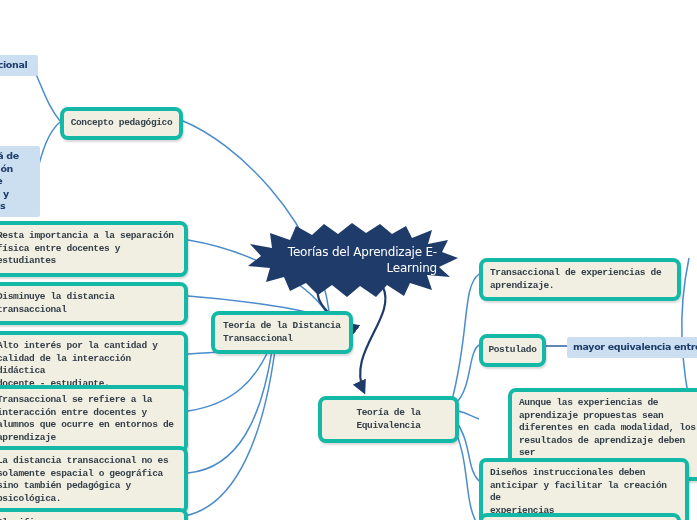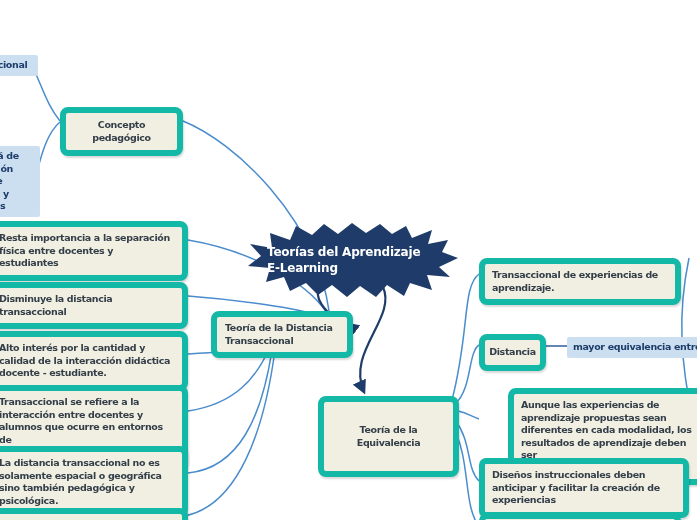--- a/index.html
+++ b/index.html
@@ -1,48 +1,48 @@
 <!DOCTYPE html>
 <html><head>
 <meta charset="utf-8">
 <style>
   html,body{margin:0;padding:0;background:#fff;}
   .stage{position:relative;width:697px;height:520px;background:#ffffff;overflow:hidden;
          font-family:"DejaVu Sans",sans-serif;}
   svg.wires{position:absolute;left:0;top:0;z-index:1;pointer-events:none;}
   .node{position:absolute;z-index:2;box-sizing:border-box;font-weight:bold;color:#333e48;
         font-size:9.5px;letter-spacing:-0.35px;line-height:12.5px;white-space:pre-line;}
-  .cream{background:#f0efe2;border:6px solid #14b8a6;border-radius:8px;padding:5px 7px;
-         box-shadow:1px 2px 2px rgba(0,0,0,0.15);}
+  .cream{background:#f0efe2;border:4px solid #14b8a6;border-radius:8px;padding:5px 7px;
+         box-shadow:1px 2px 2px rgba(0,0,0,0.15);font-family:Liberation Mono, monospace;}
   .blue{background:#cbdff1;color:#1d3c6a;padding:4px 6px;border-radius:2px;}
   .center-al{text-align:center;}
   
   #frag-top{left:-46px;top:55px;width:84px;}
   #concepto{left:60px;top:107px;width:123px;padding:6px 4px;}
   #frag-mid{left:-60px;top:146px;width:100px;padding:4px 6px;}
   #left-0{left:-14px;top:221px;width:202px;}
   #left-1{left:-14px;top:282px;width:202px;}
   #left-2{left:-14px;top:331px;width:202px;}
   #left-3{left:-14px;top:385px;width:202px;}
   #left-4{left:-14px;top:446px;width:202px;}
   #left-5{left:-14px;top:508px;width:202px;}
   #tdt{left:203px;top:311px;width:142px;padding:5px 8px;margin-left:8px;}
-  #te{left:318px;top:396px;width:141px;padding:22px 4px;}
+  #te{left:318px;top:396px;width:141px;padding:7px 4px;}
   #right-0{left:479px;top:258px;width:202px;}
   #postulado{left:479px;top:334px;width:67px;padding:6px 4px;}
   #highlight{left:567px;top:337px;width:150px;}
   #right-2{left:479px;top:388px;width:202px;margin-left:29px;}
   #right-3{left:479px;top:458px;width:210px;border-radius:7px;}
   #right-4{left:479px;top:513px;width:202px;height:40px;}
   
   .central{position:absolute;z-index:2;left:244px;top:222px;width:216px;height:76px;}
   .central svg{position:absolute;left:0;top:0;}
   .central-label{position:absolute;left:23px;top:0;width:170px;height:76px;
-                 display:flex;align-items:center;justify-content:center;text-align:left;
-                 color:#ffffff;font-weight:bold;font-size:12px;letter-spacing:-0.2px;line-height:16px;}
+                 display:flex;align-items:center;justify-content:center;text-align:right;
+                 color:#ffffff;font-weight:normal;font-size:12px;letter-spacing:-0.2px;line-height:16px;}
 </style>
 </head>
 <body>
 
 <div class="stage">
 
   <svg class="wires" width="697" height="520" viewBox="0 0 697 520">
     <defs>
       <marker id="ah" viewBox="0 0 10 10" refX="8" refY="5" markerWidth="6.5" markerHeight="6.5" orient="auto">
         <path d="M0,0 L10,5 L0,10 z" fill="#1e3b6a"></path>
@@ -104,21 +104,21 @@
 alumnos que ocurre en entornos de
 aprendizaje</div>
   <div class="node cream" id="left-4">La distancia transaccional no es
 solamente espacial o geográfica
 sino también pedagógica y
 psicológica.</div>
   <div class="node cream" id="left-5">Clasifica programas instruccionales</div>
 
   <div class="node cream" id="right-0">Transaccional de experiencias de
 aprendizaje.</div>
-  <div class="node cream center-al" id="postulado">Distancia</div>
+  <div class="node cream center-al" id="postulado">Postulado</div>
   <div class="node blue" id="highlight">mayor equivalencia entre</div>
   <div class="node cream" id="right-2">Aunque las experiencias de
 aprendizaje propuestas sean
 diferentes en cada modalidad, los
 resultados de aprendizaje deben ser
 los mismos.</div>
   <div class="node cream" id="right-3">Diseños instruccionales deben
 anticipar y facilitar la creación de
 experiencias</div>
   <div class="node cream" id="right-4"></div>

